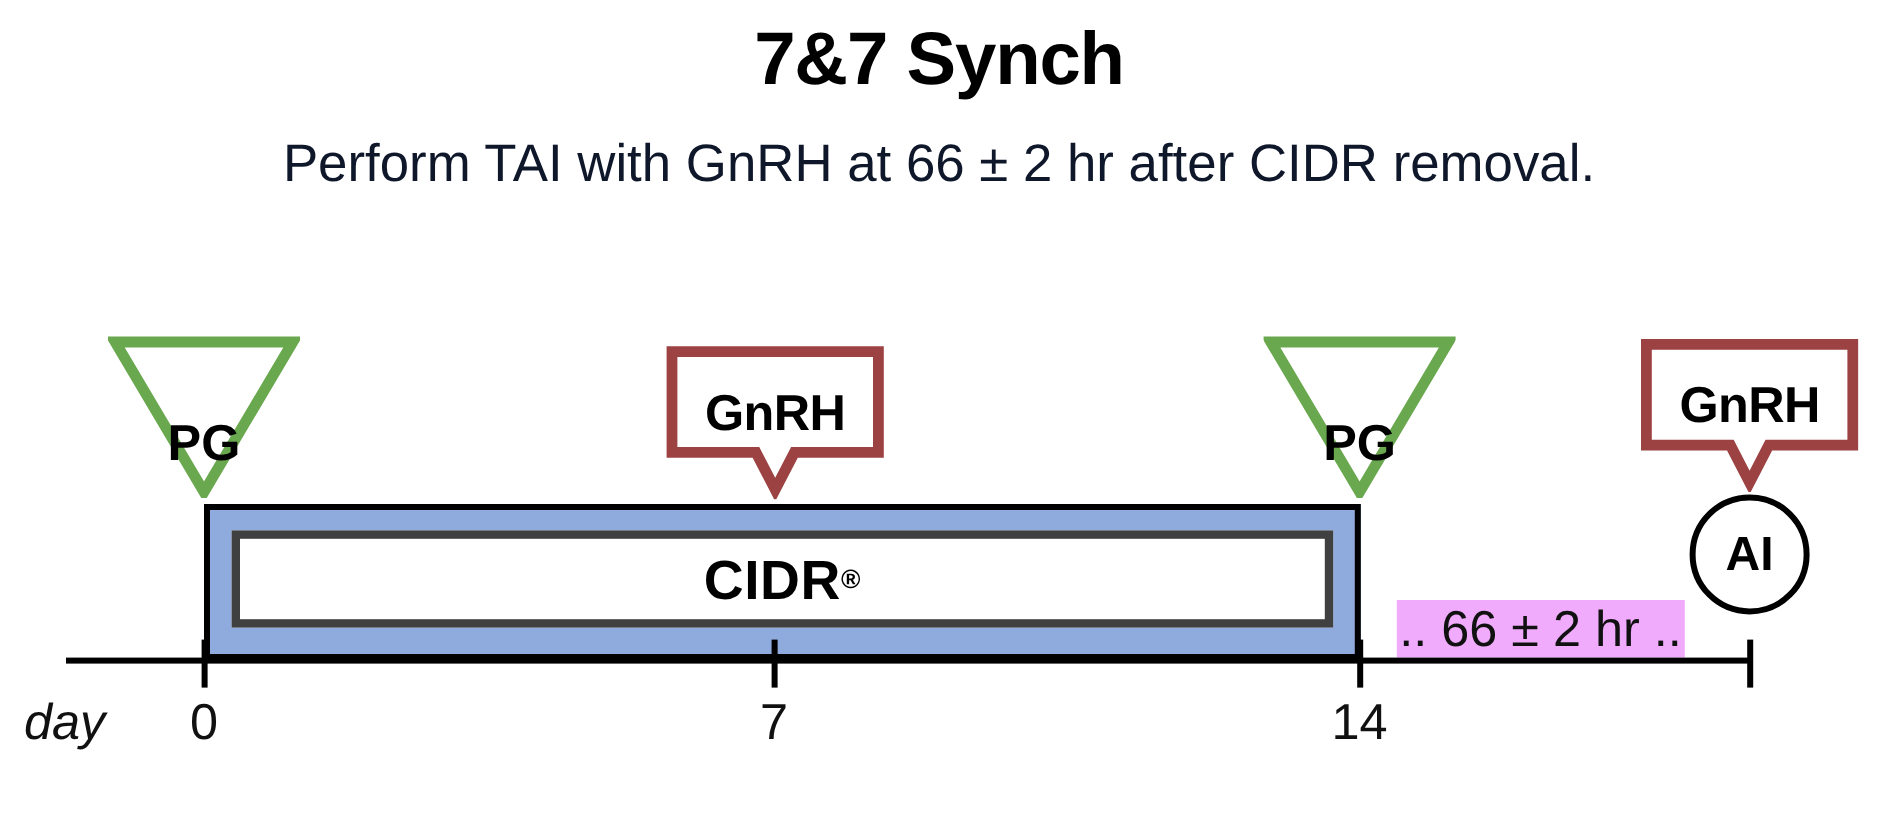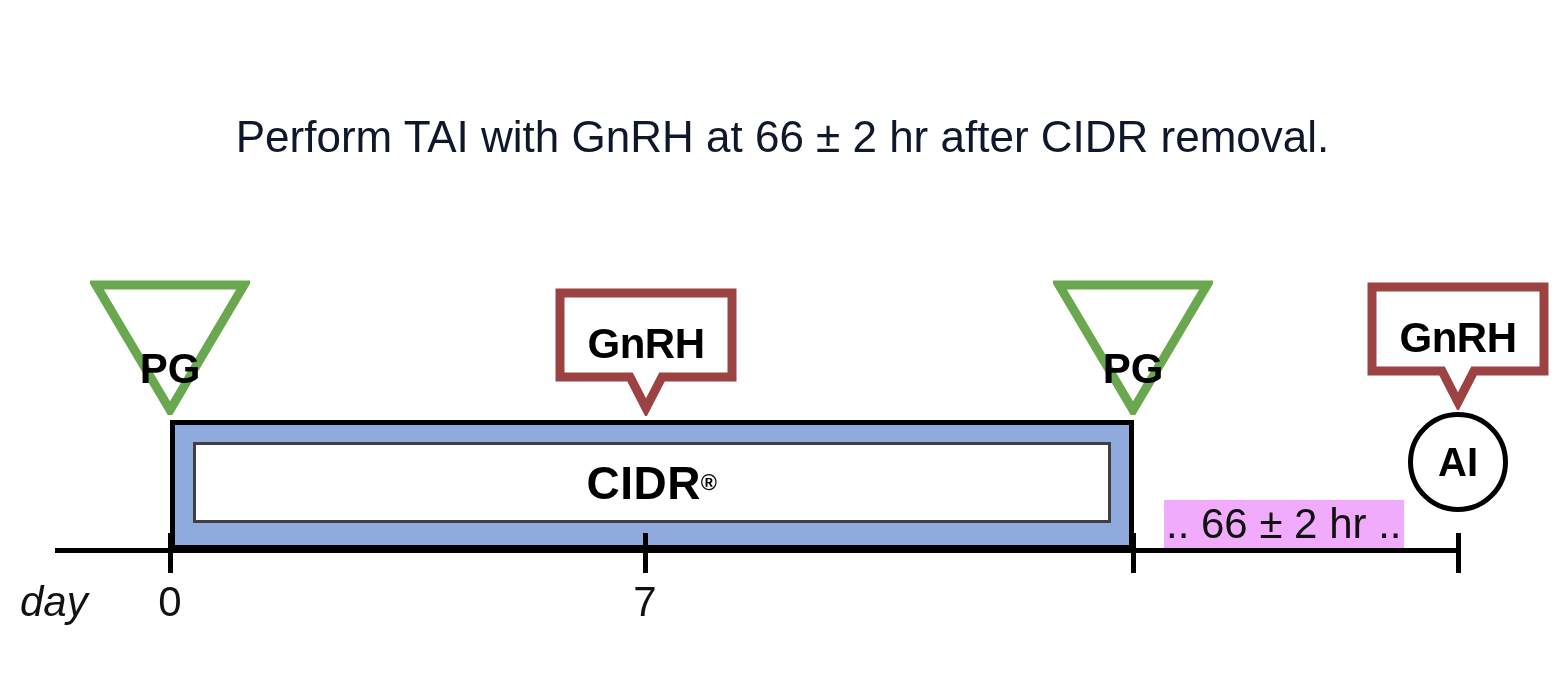--- a/index.html
+++ b/index.html
@@ -56,21 +56,21 @@
     position:absolute;
     left:170px;top:420px;width:964px;height:130px;
     background:#8FAADC;
     border:5px solid #000;
     box-sizing:border-box;
   }
   .cidr-inner{
     position:absolute;
     left:18px;top:17px;right:18px;bottom:22px;
     background:#ffffff;
-    border:3px solid #404040;
+    border:7px solid #404040;
     box-sizing:border-box;
   }
   .cidr-label{
     position:absolute;left:0;top:0;width:100%;height:100%;
     display:flex;align-items:center;justify-content:center;
     font-size:46px;font-weight:bold;letter-spacing:0.5px;color:#000;
   }
   .cidr-label sup{font-size:22px;vertical-align:super;line-height:0;font-weight:bold;}
 
   
@@ -103,20 +103,21 @@
     position:absolute;left:1164px;top:500px;
     font-size:42px;line-height:48px;color:#111;font-weight:400;
     white-space:nowrap;background:#f0abfc;padding:0 2px;text-align:center;
   }
 </style>
 </head>
 <body>
 
 <div id="stage">
 
+  <div class="title">7&amp;7 Synch</div>
   <div class="subtitle">Perform TAI with GnRH at 66 ± 2 hr after CIDR removal.</div>
 
   <div class="pg-marker" style="left:90px;top:280px;">
     <svg width="160" height="135" viewBox="0 0 160 135">
       <polygon points="6,5 154,5 80,130" fill="none" stroke="#6AA84F" stroke-width="9" stroke-linejoin="miter"></polygon>
     </svg>
     <div class="pg-text">PG</div>
   </div>
 
   <div class="gnrh-marker" style="left:555px;top:288px;">
@@ -159,14 +160,15 @@
 
   <div class="tick" style="left:168px;"></div>
   <div class="tick" style="left:643px;"></div>
   <div class="tick" style="left:1131px;"></div>
   <div class="tick" style="left:1456px;"></div>
 
   <div class="day-word">day</div>
 
   <div class="tick-label" style="left:110px;">0</div>
   <div class="tick-label" style="left:585px;">7</div>
+  <div class="tick-label" style="left:1073px;">14</div>
 
 </div>
 
 </body></html>

